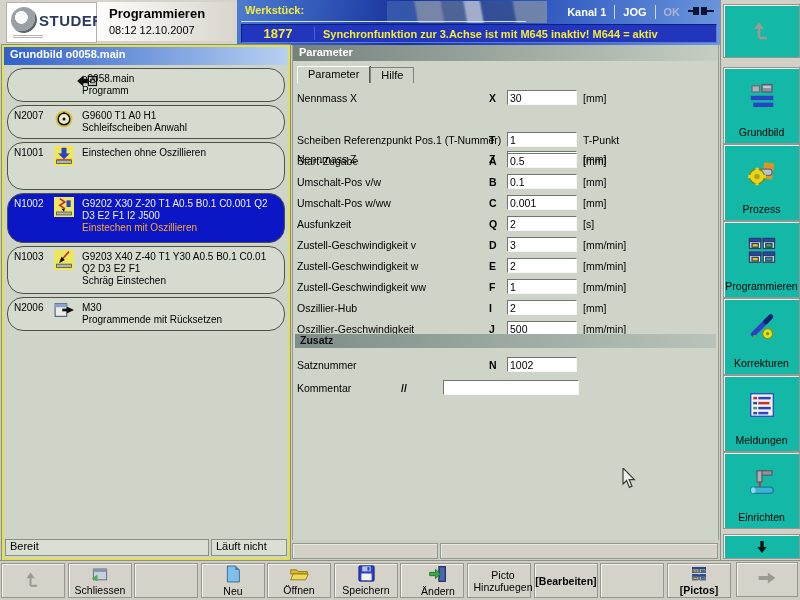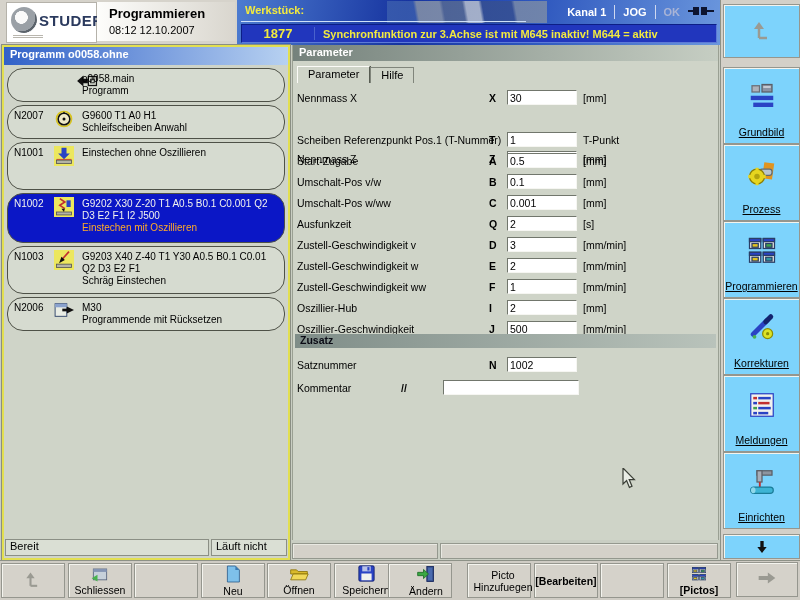--- a/index.html
+++ b/index.html
@@ -28,22 +28,22 @@
   .ok-dim{color:#a9b4d6;}
   .plug{display:inline-block;margin-left:8px;}
   .msgrow{position:absolute;left:4px;top:24px;width:474px;height:17px;background:#2136bd;
           border:1px solid #0c1e86;border-right-color:#5d7ad8;border-bottom-color:#5d7ad8;
           display:flex;align-items:center;}
   .wk-value{width:72px;text-align:center;font-size:13px;font-weight:bold;color:#f3ea3e;flex:none;}
   .msg-sep{width:1px;height:13px;background:#4a62cc;margin-right:8px;flex:none;}
   .alarm{font-size:11px;font-weight:bold;color:#f3ea3e;white-space:nowrap;}
   
   .side{position:absolute;left:720px;top:0;width:80px;height:560px;background:#d3d0c8;border-left:1px solid #8d9187;}
-  .skey{position:absolute;left:2px;width:75px;background:#7dd3fc;border:1px solid #95968e;
-        box-shadow:inset 1px 1px 0 #f4f4ee;display:flex;flex-direction:column;align-items:center;justify-content:flex-end;cursor:default;text-decoration:underline;}
+  .skey{position:absolute;left:2px;width:75px;background:#14b8a6;border:1px solid #95968e;
+        box-shadow:inset 1px 1px 0 #f4f4ee;display:flex;flex-direction:column;align-items:center;justify-content:flex-end;cursor:default;}
   .skey .sklabel{font-size:10.5px;padding-bottom:5px;}
   .skey .skicon{flex:1;display:flex;align-items:center;justify-content:center;}
   
   .left{position:absolute;left:2px;top:45px;width:288px;height:515px;border:2px solid #e2df50;
         box-shadow:0 0 0 1px #8a8e83;background:#cfd4c8;display:flex;flex-direction:column;box-sizing:border-box;}
   .ptitle{height:17px;background:linear-gradient(90deg,#3161c8,#b7d1f1);color:#fff;font-size:11px;font-weight:bold;
           padding:1px 0 0 6px;flex:none;}
   .plist{flex:1;padding:3px;display:flex;flex-direction:column;gap:3px;overflow:hidden;}
   .pblock{display:grid;grid-template-columns:40px 28px 1fr;align-items:start;
           background:#d6dbd0;border:1px solid #4e5147;border-radius:16px;padding:2px 4px 2px 6px;}
@@ -246,21 +246,21 @@
     <div class="skey" style="top:534px;height:23px;">
       <span class="skicon">
         <svg width="16" height="16" viewBox="0 0 24 24">
             <polygon points="12,21 5,12 9.5,12 9.5,3 14.5,3 14.5,12 19,12" fill="#111"></polygon>
           </svg>
       </span>
     </div>
   </div>
 
   <div class="left">
-    <div class="ptitle">Programm o0058.ohne</div>
+    <div class="ptitle">Grundbild o0058.main</div>
     <div class="plist">
 
       <div class="pblock r1" style="min-height:28px;">
         <span class="bn"></span>
         <span class="bicon">
           <svg width="22" height="18" viewBox="0 0 24 20">
               <polygon points="1,10 8,4 8,7.5 13,7.5 13,12.5 8,12.5 8,16" fill="#111"></polygon>
               <rect x="13.5" y="5" width="9" height="10" fill="#d9ded3" stroke="#111" stroke-width="1.4"></rect>
               <rect x="16" y="8" width="4" height="4" fill="none" stroke="#111"></rect>
             </svg>
@@ -499,21 +499,21 @@
       <span class="ticon">
         <svg width="17" height="17" viewBox="0 0 20 20">
             <rect x="1" y="1" width="18" height="18" rx="1.5" fill="#2a43c4" stroke="#101f6e"></rect>
             <rect x="5" y="1.5" width="10" height="6" fill="#b9c2e6"></rect>
             <rect x="11" y="2.5" width="2.5" height="4" fill="#2a43c4"></rect>
             <rect x="4" y="10" width="12" height="8" fill="#f2f2ee"></rect>
           </svg>
       </span>
       <span class="tlabel">Speichern</span>
     </div>
-    <div class="tbtn" style="left:388px;padding-left:12px;">
+    <div class="tbtn" style="left:400px;padding-left:12px;">
       <span class="ticon">
         <svg width="20" height="18" viewBox="0 0 24 20">
             <rect x="13" y="1" width="8" height="18" fill="#35508c" stroke="#14235c"></rect>
             <rect x="14.5" y="2.5" width="5" height="15" fill="#4a6aae"></rect>
             <polygon points="2,8 9,8 9,4.5 15,10 9,15.5 9,12 2,12" fill="#3aa843" stroke="#1d6e26"></polygon>
           </svg>
       </span>
       <span class="tlabel">Ändern</span>
     </div>
     <div class="tbtn" style="left:467px;padding-left:8px;">

